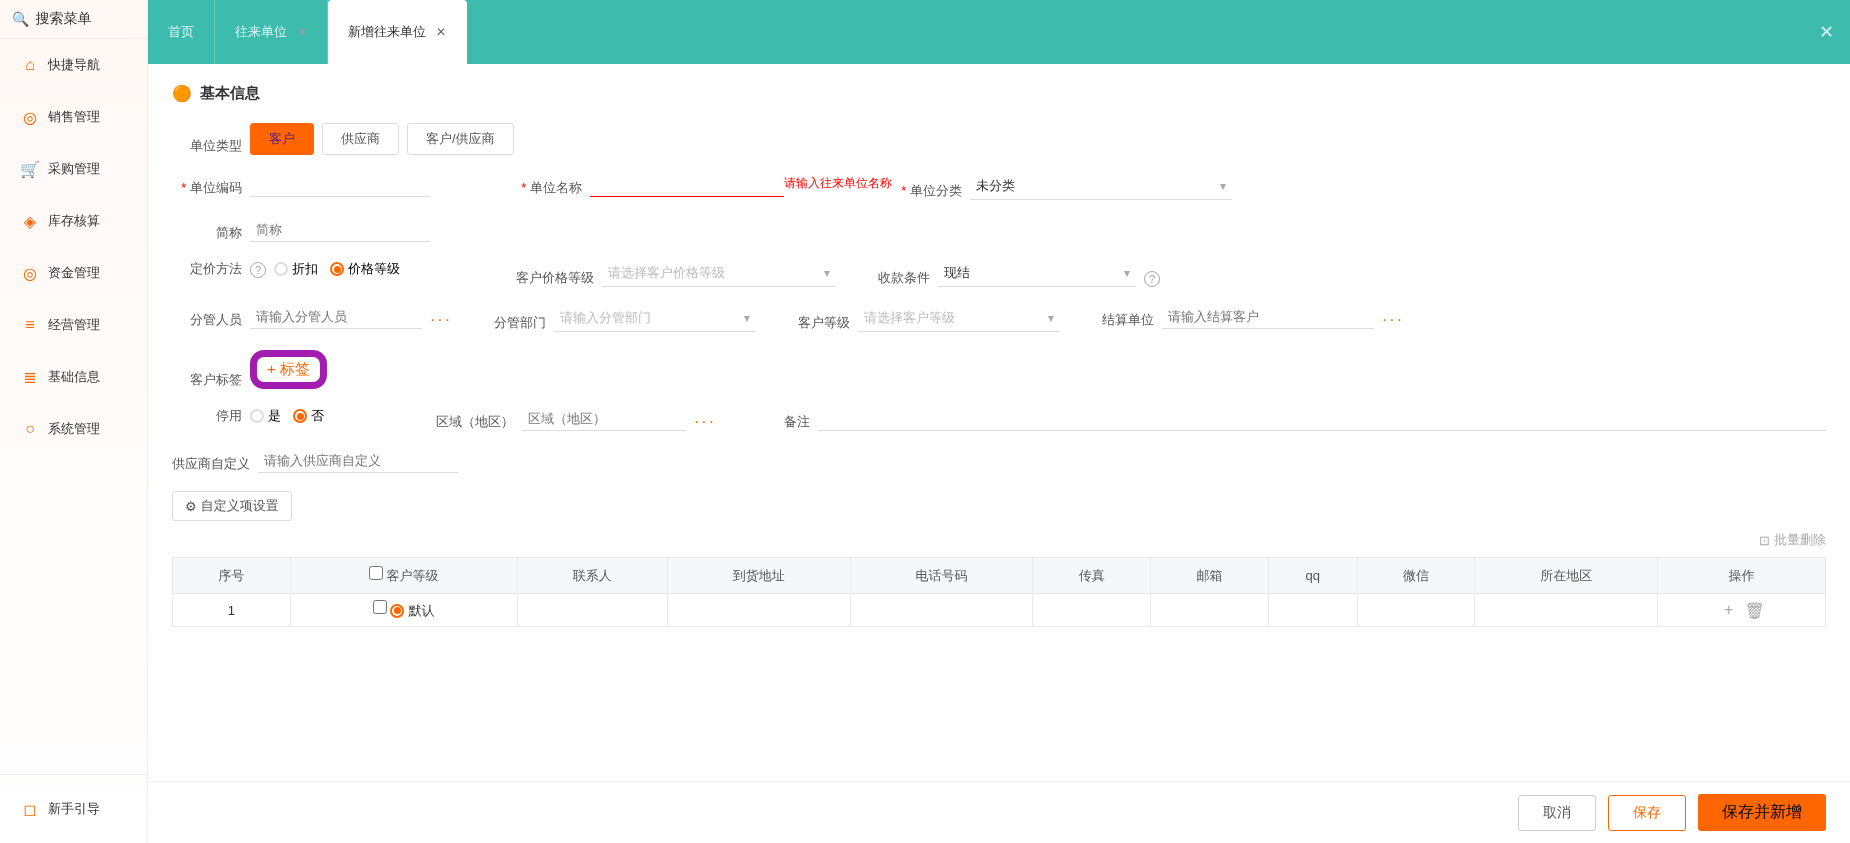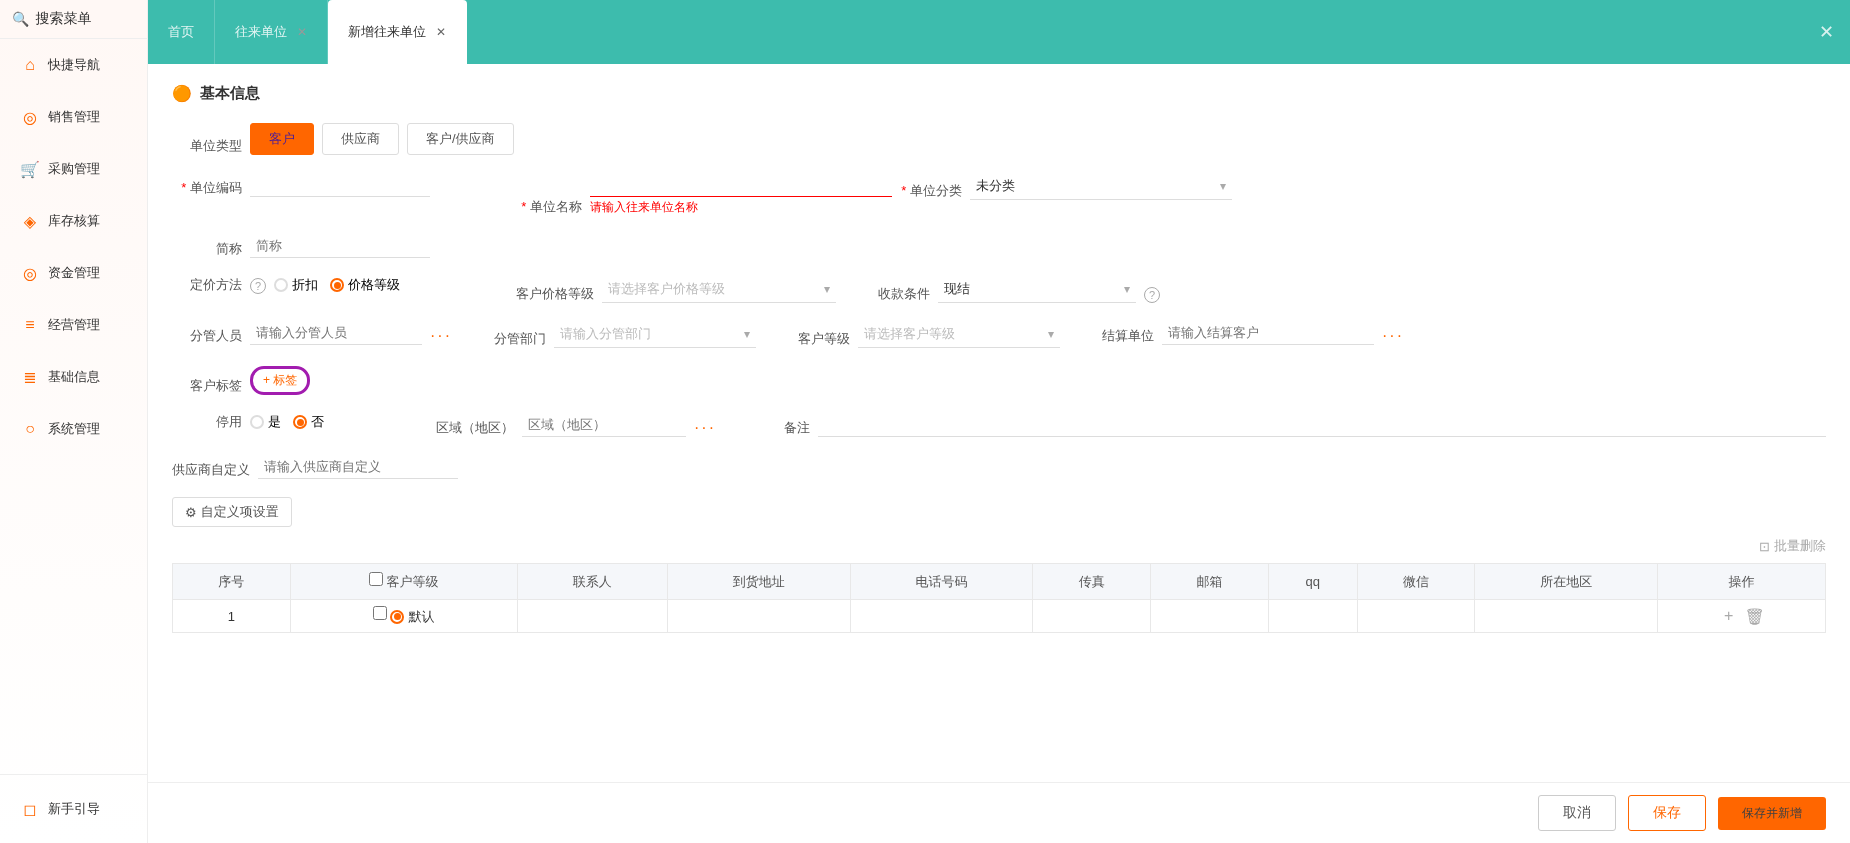--- a/index.html
+++ b/index.html
@@ -127,37 +127,37 @@
       outline: none;
       padding: 4px 6px;
       font-size: 13px;
       color: #333;
       background: transparent;
       min-width: 150px;
       flex: 1;
     }
     .form-input.error-input { border-bottom-color: red; }
     .error-msg { color: red; font-size: 12px; margin-top: 2px; }
-    .input-with-error { display: flex; flex-direction: column; flex: 1; }
+    .input-with-error { display: flex; flex-direction: row; flex: 1; }
 
     
     .form-select {
       display: flex;
       align-items: center;
       border-bottom: 1px solid #ddd;
       padding: 4px 6px;
       cursor: pointer;
       flex: 1;
       min-width: 120px;
       gap: 4px;
     }
     .form-select .select-value { flex: 1; color: #333; }
     .form-select .select-value.placeholder { color: #bbb; }
     .form-select .chevron { color: #aaa; font-size: 12px; }
-    .btn-orange-outline { background: #fff; color: #f60; border: 3px solid #a21caf; border-radius: 14px; font-size: 12px; padding: 3px 10px; }
+    .btn-orange-outline { background: #fff; color: #f60; border: 7px solid #a21caf; border-radius: 14px; font-size: 15px; padding: 3px 10px; }
 
     
     .radio-group { display: flex; align-items: center; gap: 12px; }
     .radio-item { display: flex; align-items: center; gap: 4px; cursor: pointer; }
     .radio-circle { width: 14px; height: 14px; border-radius: 50%; border: 2px solid #ddd; display: flex; align-items: center; justify-content: center; }
     .radio-circle.checked { border-color: #f60; }
     .radio-circle.checked::after { content: ''; width: 7px; height: 7px; border-radius: 50%; background: #f60; }
 
     
     .type-btn-group { display: flex; gap: 8px; }
@@ -212,21 +212,21 @@
       justify-content: flex-end;
       align-items: center;
       gap: 12px;
       padding: 12px 24px;
       border-top: 1px solid #eee;
       background: #fff;
       flex-shrink: 0;
     }
     .btn-cancel { background: #fff; color: #555; border: 1px solid #ccc; padding: 8px 24px; border-radius: 3px; cursor: pointer; font-size: 14px; }
     .btn-save { background: #fff; color: #f60; border: 1px solid #f60; padding: 8px 24px; border-radius: 3px; cursor: pointer; font-size: 14px; }
-    .btn-save-add { background: #f60; color: #404040; border: none; padding: 8px 24px; border-radius: 3px; cursor: pointer; font-size: 12px; }
+    .btn-save-add { background: #f60; color: #000000; border: none; padding: 8px 24px; border-radius: 3px; cursor: pointer; font-size: 16px; }
 
     .help-icon { width: 16px; height: 16px; border-radius: 50%; border: 1px solid #aaa; color: #aaa; display: inline-flex; align-items: center; justify-content: center; font-size: 11px; cursor: pointer; }
 
     .batch-delete { color: #aaa; font-size: 13px; display: flex; align-items: center; gap: 4px; cursor: pointer; justify-content: flex-end; margin-bottom: 4px; }
 
     .action-btns { display: flex; gap: 6px; justify-content: center; }
     .action-btn { width: 20px; height: 20px; border: none; background: none; cursor: pointer; color: #aaa; font-size: 16px; }
 
     .checkbox { width: 14px; height: 14px; cursor: pointer; }
   </style>

